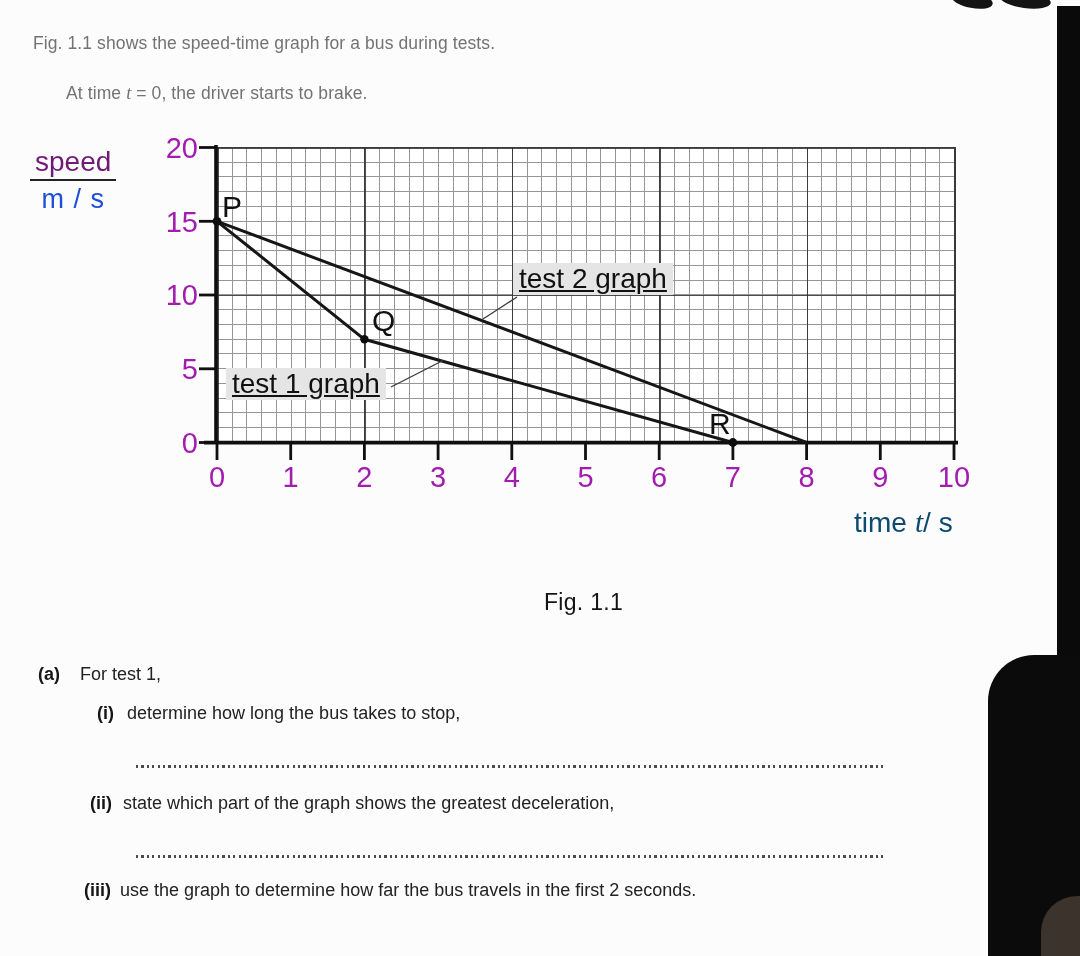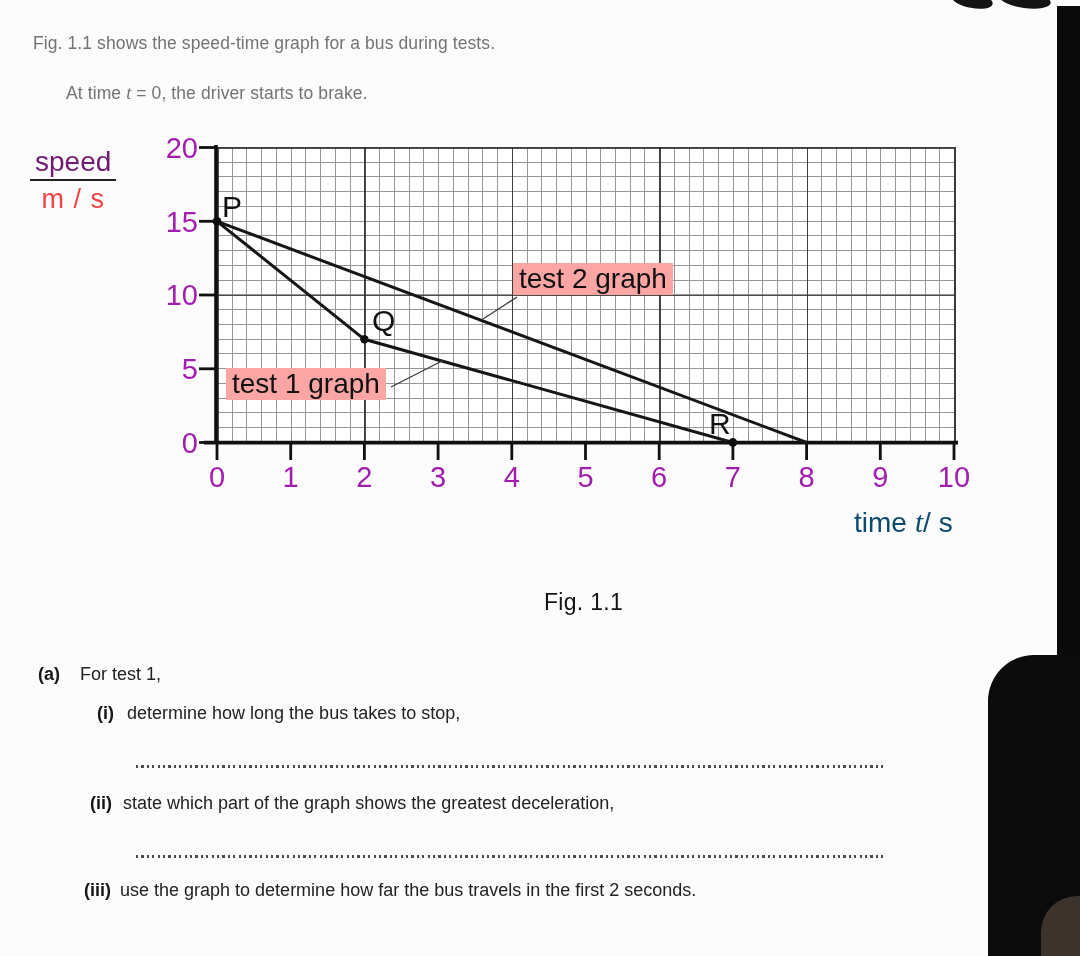--- a/index.html
+++ b/index.html
@@ -23,26 +23,26 @@
       repeating-linear-gradient(to right,  #969696 0 1px, transparent 1px 14.74px),
       repeating-linear-gradient(to bottom, #969696 0 1px, transparent 1px 14.75px);
     border-right:2px solid #3a3a3a;
   }
   svg.overlay{left:0;top:130px;position:absolute;}
   .ticklbl{font-size:29px;color:#a21caf;line-height:30px;}
   .xlbl{width:56px;text-align:center;}
   .ylbl{width:55px;text-align:right;}
   .pointlbl{font-size:30px;color:#111;line-height:30px;}
   .curve-lbl{
-    font-size:28px;color:#111;background:#fca5a5;line-height:32px;
-    padding:0 6px;white-space:nowrap;
+    font-size:28px;color:#111;background:#e5e5e5;line-height:32px;
+    padding:0 6px;white-space:nowrap;text-decoration:underline;
   }
   .frac{left:30px;top:148px;text-align:center;}
   .frac .num{display:inline-block;font-size:28px;color:#701a75;padding:0 5px 3px 5px;border-bottom:2.5px solid #222;line-height:28px;}
-  .frac .den{font-size:27px;color:#ef4444;padding-top:3px;letter-spacing:1px;}
+  .frac .den{font-size:27px;color:#1d4ed8;padding-top:3px;letter-spacing:1px;}
   .time-lbl{left:854px;top:506px;font-size:28px;color:#0c4a6e;white-space:nowrap;}
   .time-lbl .italic-var{margin-left:8px;}
   .caption{left:544px;top:589px;font-size:23px;font-weight:normal;color:#141414;letter-spacing:.3px;}
   
   .q{font-size:18px;color:#222;white-space:nowrap;}
   .q b{color:#161616;}
   .dotline{
     height:3px;width:750px;left:136px;
     background-image:repeating-linear-gradient(to right,#4c4c4c 0 2.2px, transparent 2.2px 5.4px);
   }

